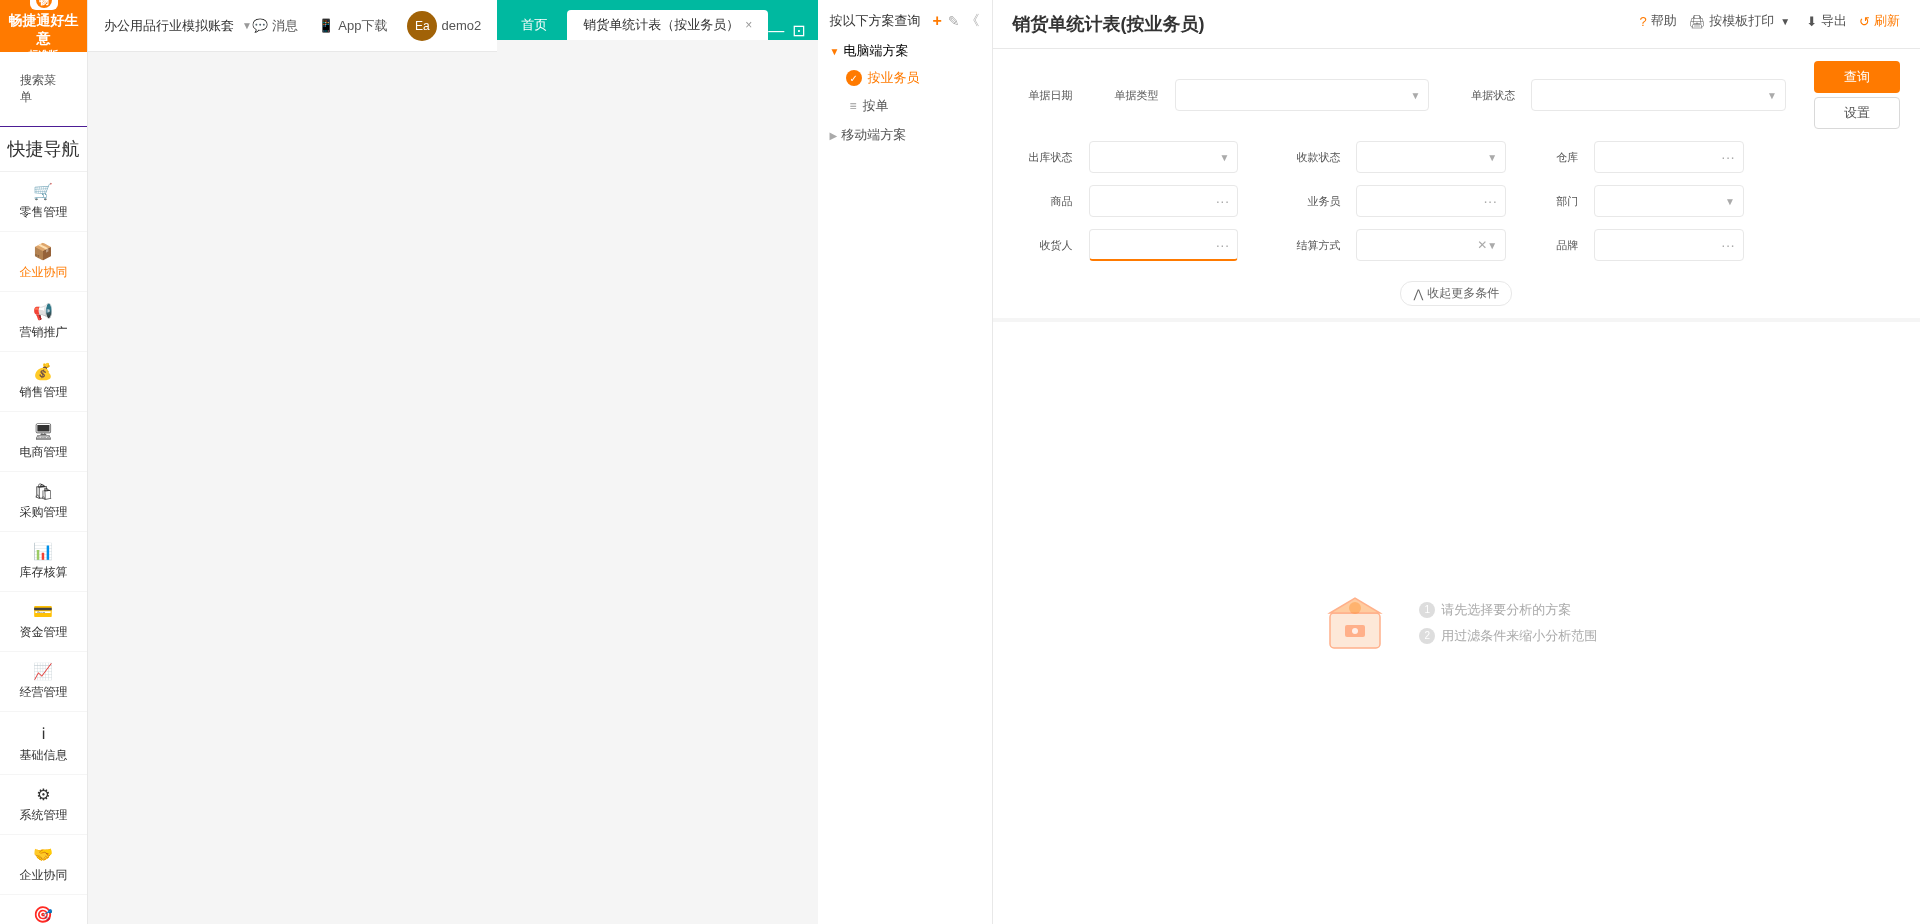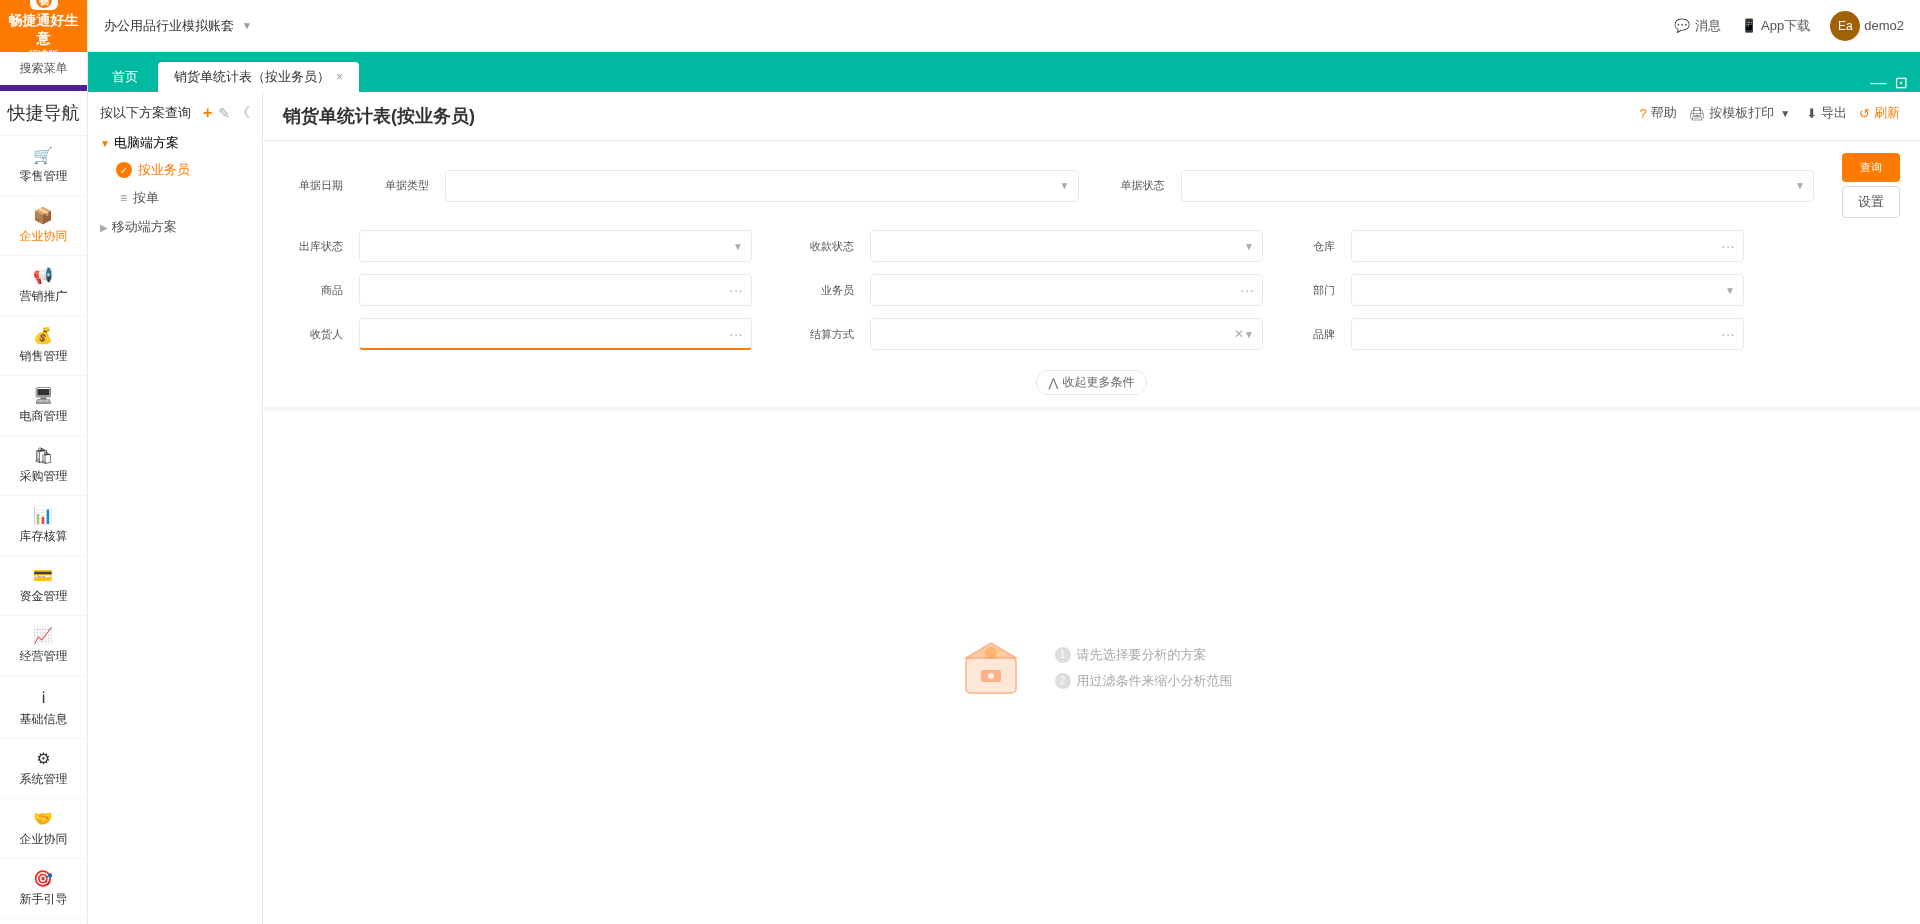--- a/index.html
+++ b/index.html
@@ -30,22 +30,22 @@
     }
     .sidebar-logo .logo-icon {
       width: 28px; height: 28px;
       background: #fff;
       border-radius: 6px;
       margin-bottom: 2px;
       display: flex; align-items: center; justify-content: center;
     }
     .sidebar-logo .logo-icon svg { width: 20px; height: 20px; }
     .sidebar-search {
-      padding: 8px;
-      border-bottom: 6px solid #4c1d95;
+      padding: 20px;
+      border-bottom: 1px solid #4c1d95;
       display: flex;
       flex-direction: column;
       align-items: center;
       gap: 4px;
     }
     .sidebar-search span { font-size: 12px; color: #666; }
     .sidebar-nav-item {
       padding: 10px 4px;
       text-align: center;
       font-size: 12px;
@@ -65,21 +65,20 @@
       font-size: 18px;
       color: #333;
       cursor: pointer;
       border-bottom: 1px solid #f0f0f0;
     }
 
     
     .main-area {
       flex: 1;
       display: flex;
-      flex-direction: column;
       height: 924px;
       overflow: hidden;
     }
 
     
     .top-header {
       height: 52px;
       background: #fff;
       border-bottom: 1px solid #e8e8e8;
       display: flex;
@@ -323,22 +322,22 @@
     .step-num {
       width: 16px; height: 16px; border-radius: 50%;
       background: #ddd; color: #fff; font-size: 10px;
       display: flex; align-items: center; justify-content: center;
     }
     .right-btn-query {
       background: #ff7a00;
       color: #fff;
       border: none;
       border-radius: 4px;
-      padding: 7px 18px;
-      font-size: 11px;
+      padding: 7px 30px;
+      font-size: 13px;
       cursor: pointer;
       white-space: nowrap;
     }
     .right-btn-setting {
       background: #fff;
       color: #555;
       border: 1px solid #d9d9d9;
       border-radius: 4px;
       padding: 6px 14px;
       font-size: 13px;

